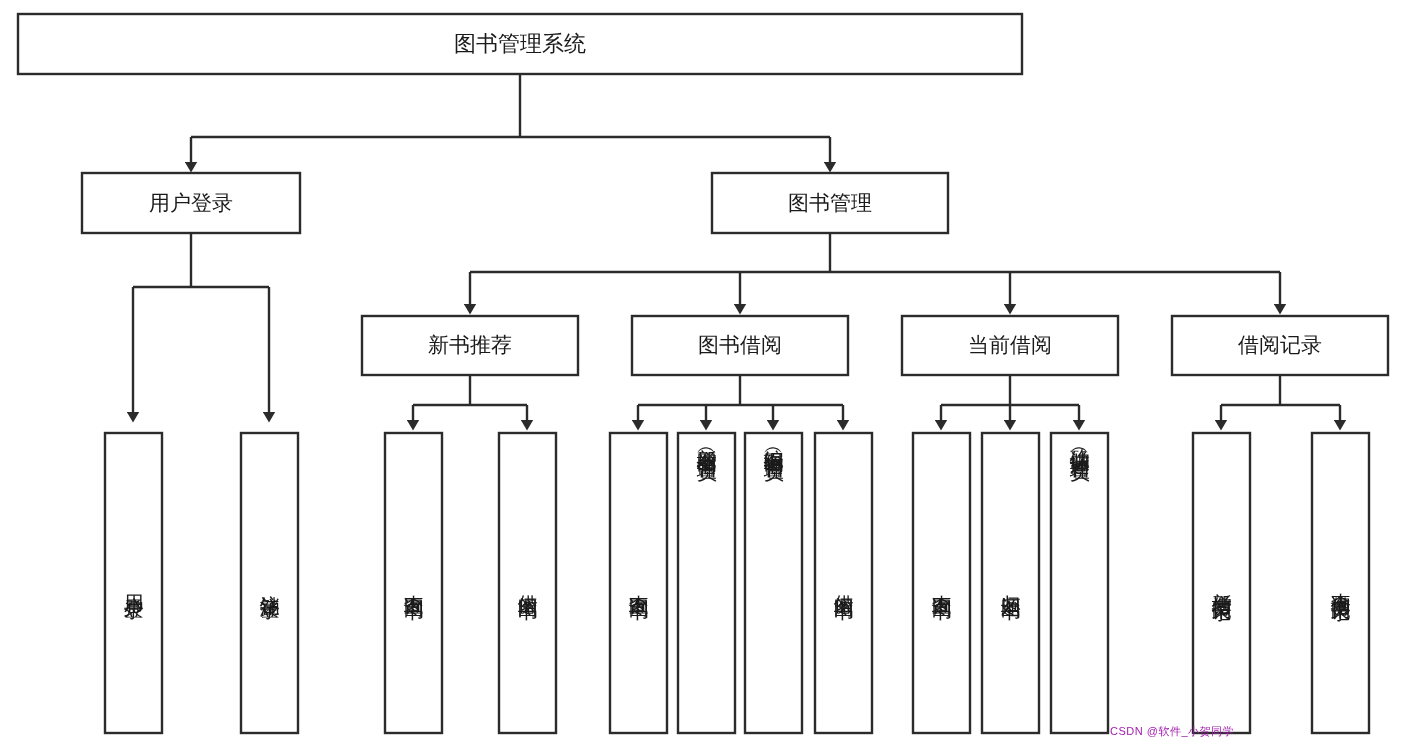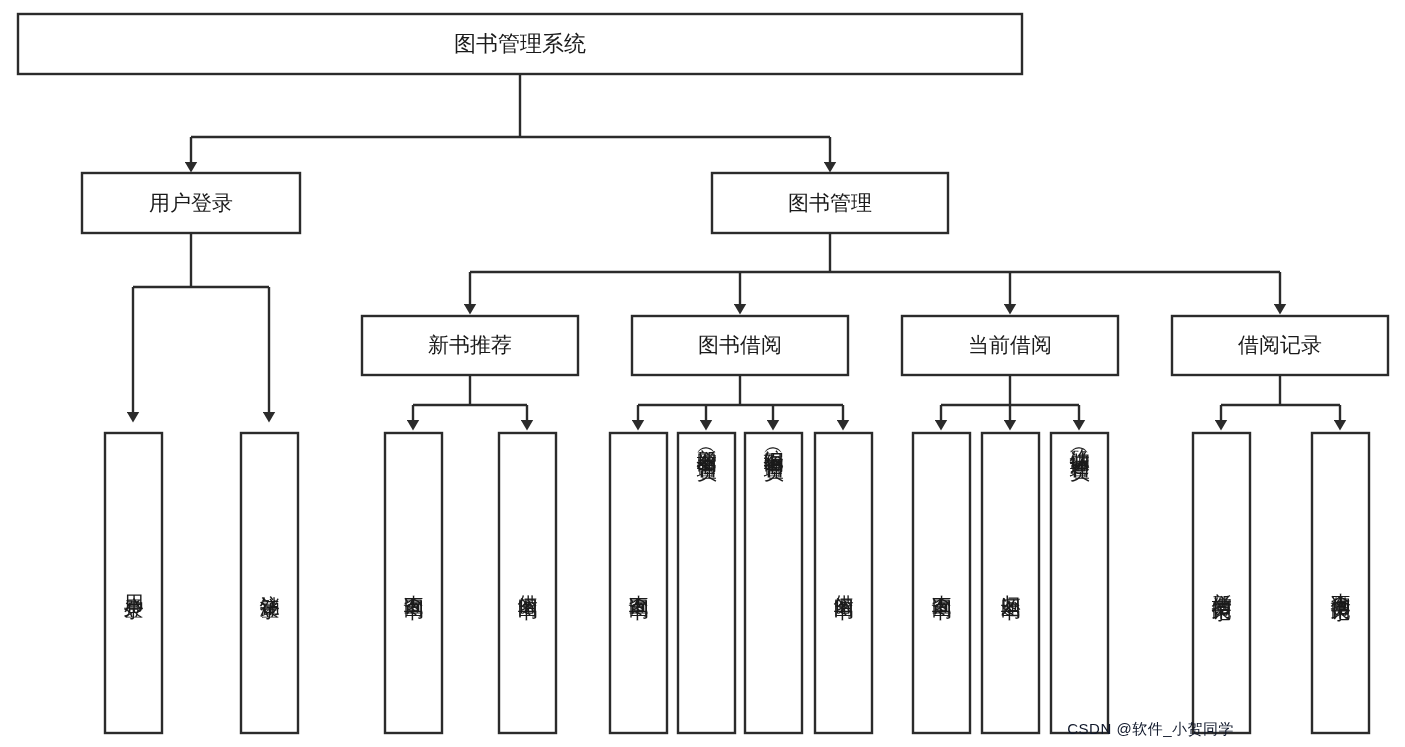--- a/index.html
+++ b/index.html
@@ -72,22 +72,22 @@
     line-height: 1.08;
     letter-spacing: 2px;
     color: #1a1a1a;
     text-align: center;
   }
   .watermark {
     position: absolute;
     right: 8px;
     bottom: 8px;
     font-family: "Liberation Sans", "DejaVu Sans", sans-serif;
-    font-size: 15px;
-    color: #0f172a;
+    font-size: 11px;
+    color: #a21caf;
     letter-spacing: 0.5px;
     user-select: none;
     white-space: nowrap;
   }
 </style>
 </head>
 <body>
 
 <div id="diagram-root">
 

